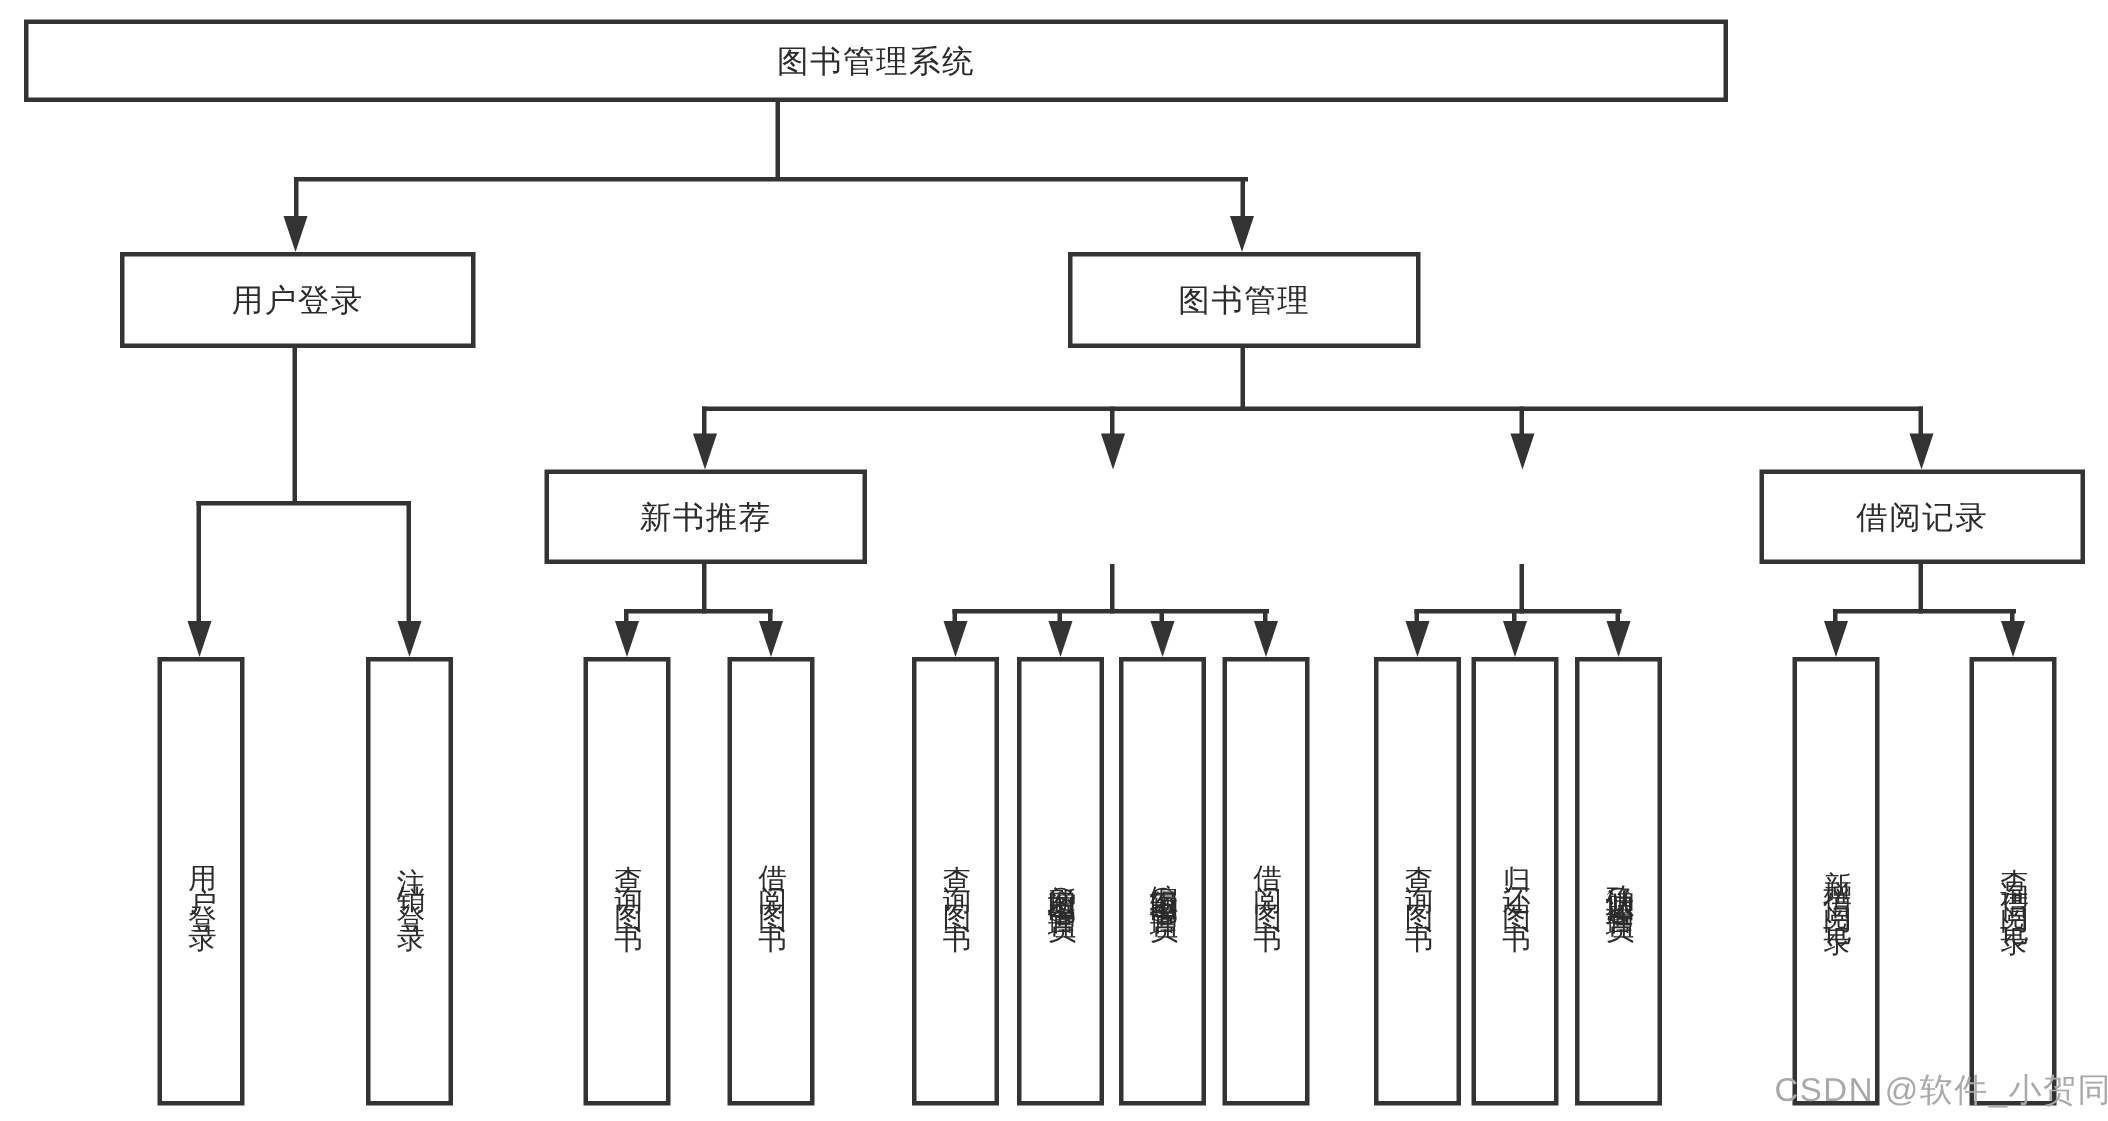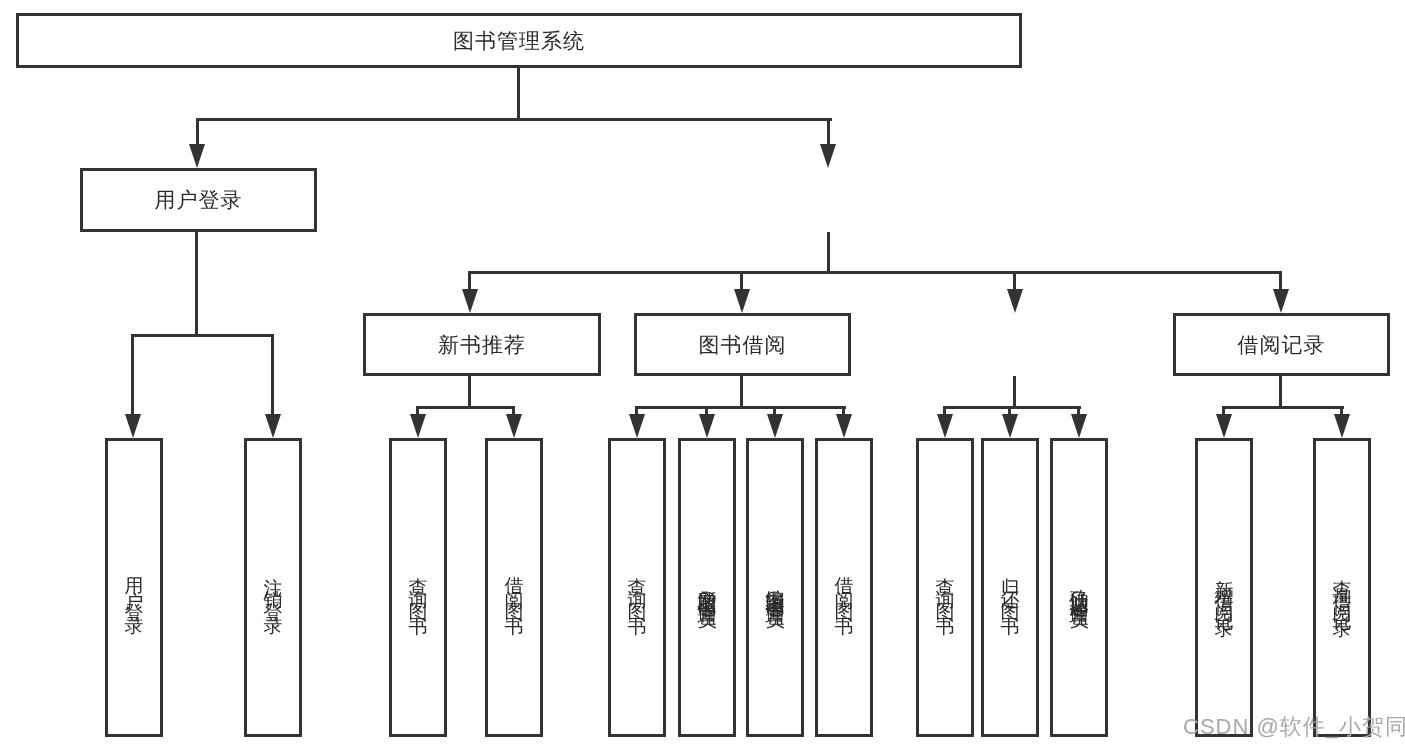--- a/index.html
+++ b/index.html
@@ -88,26 +88,26 @@
   <div class="lv" style="left:1077px;top:406px;height:10px"></div>
   <div class="arr" style="left:1071px;top:414px"></div>
 
   <div class="lv" style="left:1279px;top:376px;height:33px"></div>
   <div class="lh" style="left:1222px;top:406px;width:122px"></div>
   <div class="lv" style="left:1222px;top:406px;height:10px"></div>
   <div class="arr" style="left:1216px;top:414px"></div>
   <div class="lv" style="left:1340px;top:406px;height:10px"></div>
   <div class="arr" style="left:1334px;top:414px"></div>
 
-  <div class="hbox" style="left:16px;top:13px;width:1006px;height:55px">图书管理系统</div>
+  <div class="hbox" style="left:16px;top:13px;width:1136px;height:55px">图书管理系统</div>
 
   <div class="hbox" style="left:80px;top:168px;width:237px;height:64px">用户登录</div>
+  <div class="hbox" style="left:712px;top:168px;width:235px;height:64px">图书管理</div>
 
-  <div class="hbox" style="left:363px;top:313px;width:238px;height:63px">新书推荐</div>
-  <div class="hbox" style="left:634px;top:313px;width:217px;height:63px">图书借阅</div>
+  <div class="hbox" style="left:363px;top:313px;width:215px;height:63px">新书推荐</div>
   <div class="hbox" style="left:1173px;top:313px;width:217px;height:63px">借阅记录</div>
 
   <div class="vbox" style="left:105px">用户登录</div>
   <div class="vbox" style="left:244px">注销登录</div>
 
   <div class="vbox" style="left:389px">查询图书</div>
   <div class="vbox" style="left:485px">借阅图书</div>
 
   <div class="vbox" style="left:608px">查询图书</div>
   <div class="vbox ls-tight" style="left:678px">新增图书（管理员）</div>

